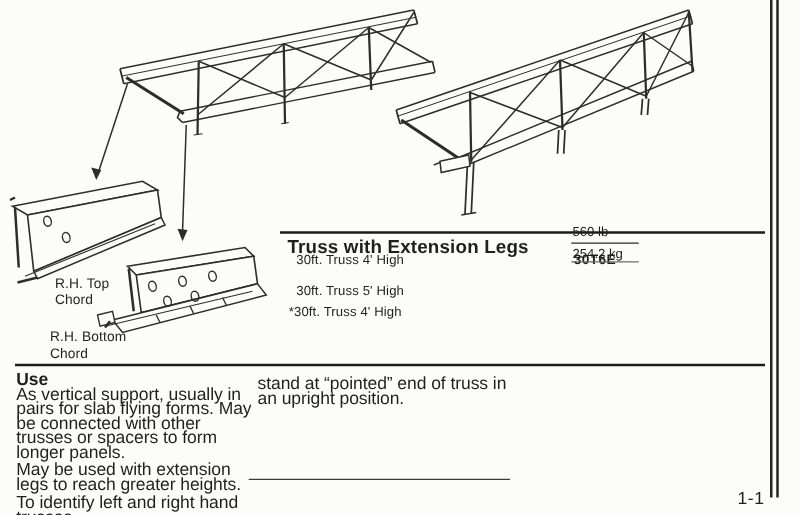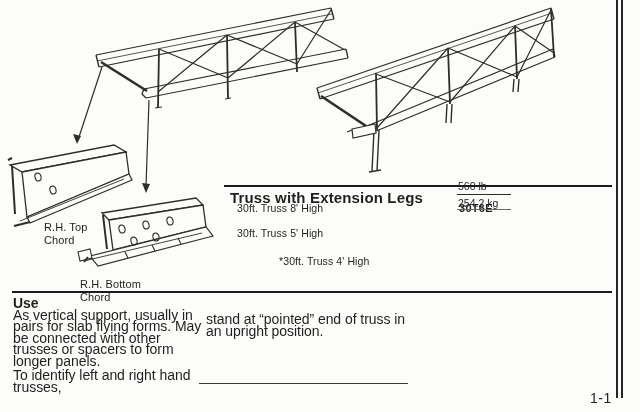--- a/index.html
+++ b/index.html
@@ -122,42 +122,43 @@
   <div class="rule" style="left:224px; top:185px; width:388px; height:2px;"></div>
   <div class="rule" style="left:12px; top:291px; width:600px; height:2px;"></div>
   <div class="rule" style="left:199px; top:383px; width:209px; height:1px; background:#3a3a38;"></div>
   <div class="vline" style="left:616px; top:0; width:2px; height:398px;"></div>
   <div class="vline" style="left:621px; top:0; width:2px; height:398px;"></div>
 
   <div class="chord-label" style="left:44px; top:221px;">
     <div>R.H. Top</div>
     <div>Chord</div>
   </div>
-  <div class="chord-label" style="left:40px; top:278px;margin-left:40px;">
+  <div class="chord-label" style="left:40px; top:264px;">
     <div>R.H. Bottom</div>
     <div>Chord</div>
   </div>
 
   <div class="spec-heading" style="left:230px; top:189px;">Truss with Extension Legs</div>
-  <div class="spec-item" style="left:237px; top:202px;">30ft. Truss 8' High</div>
+  <div class="spec-item" style="left:237px; top:202px;">30ft. Truss 4' High</div>
   <div class="spec-item" style="left:237px; top:227px;">30ft. Truss 5' High</div>
-  <div class="spec-item" style="left:231px; top:255px;margin-left:48px;">*30ft. Truss 4' High</div>
+  <div class="spec-item" style="left:231px; top:244px;">*30ft. Truss 4' High</div>
 
   <div class="model-code" style="left:412px; top:202px;">30T6E</div>
 
   <div class="frac" style="left:457px; top:180px; min-width:54px;">
     <span class="num">560 lb</span>
     <span class="den">254.2 kg</span>
   </div>
 
   <div class="col" style="left:13px; top:298px; width:189px;">
     <p class="sec-head">Use</p>
     <p>As vertical support, usually in pairs for slab flying forms. May be connected with other trusses or spacers to form longer panels.</p>
+    <p>May be used with extension legs to reach greater heights.</p>
     <p>To identify left and right hand trusses,</p>
   </div>
 
-  <div class="col" style="left:206px; top:314px; width:214px;">
+  <div class="col" style="left:206px; top:301px; width:214px;">
     <p>stand at “pointed” end of truss in an upright position.</p>
   </div>
 
   <div class="page-num" style="left:590px; top:390px;">1-1</div>
 
 </div>
 
 </body></html>

